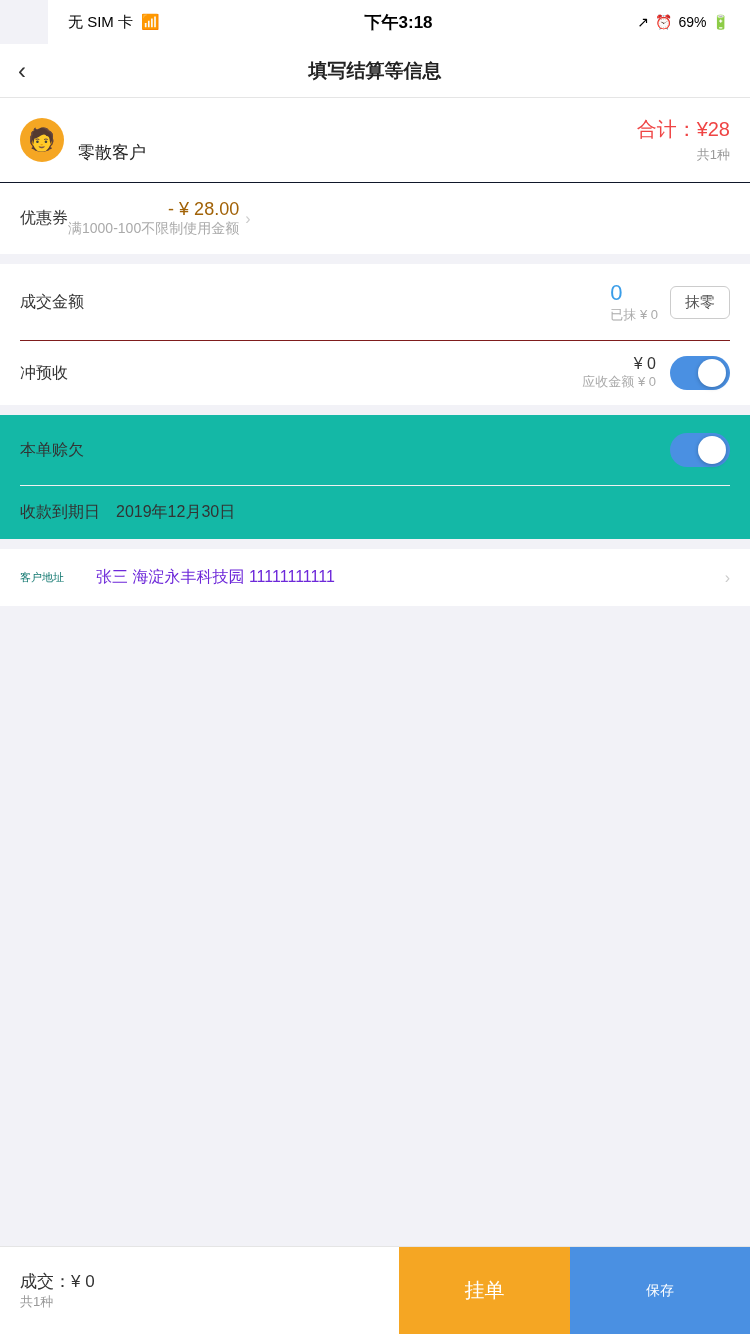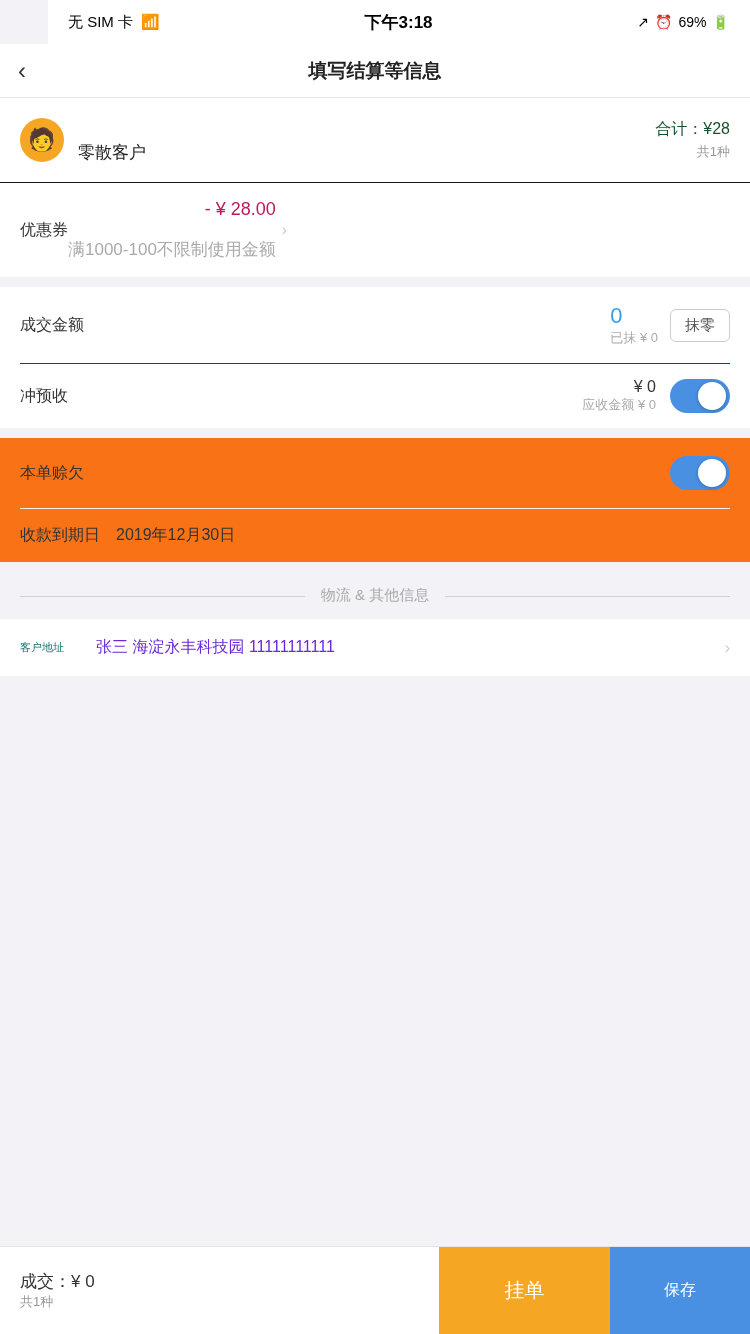--- a/index.html
+++ b/index.html
@@ -89,22 +89,22 @@
     .customer-name {
       font-size: 17px;
       color: #222;
       font-weight: 500;
       margin-top: 25px;
     }
     .customer-right {
       text-align: right;
     }
     .total-amount {
-      font-size: 16px;
-      color: #14532d;
+      font-size: 20px;
+      color: #ef4444;
     }
     .total-count {
       font-size: 13px;
       color: #999;
       margin-top: 3px;
     }
 
     
     .coupon-row {
       padding: 16px 20px;
@@ -117,27 +117,26 @@
       color: #333;
     }
     .coupon-right {
       text-align: right;
       display: flex;
       align-items: center;
       gap: 6px;
     }
     .coupon-discount {
       font-size: 18px;
-      color: #be185d;
+      color: #a16207;
       font-weight: 500;
     }
     .coupon-sub {
-      font-size: 17px;
+      font-size: 14px;
       color: #aaa;
-      margin-top: 18px;
     }
     .chevron-right {
       color: #ccc;
       font-size: 16px;
     }
 
     
     .transaction-section {
       background: #fff;
       margin-bottom: 10px;
@@ -215,21 +214,21 @@
       font-size: 16px;
       color: #333;
     }
     .prepay-sub {
       font-size: 13px;
       color: #aaa;
     }
 
     
     .debt-section {
-      background: #f97316;
+      background: #14b8a6;
       margin-bottom: 10px;
       padding: 0 20px;
     }
     .debt-row {
       padding: 18px 0;
       display: flex;
       align-items: center;
       justify-content: space-between;
     }
     .due-date-row {
@@ -331,25 +330,25 @@
       border: none;
       font-size: 20px;
       color: #fff;
       font-weight: 500;
       cursor: pointer;
       display: flex;
       align-items: center;
       justify-content: center;
     }
     .btn-save {
-      width: 140px;
+      width: 180px;
       height: 88px;
       background: #4a90e2;
       border: none;
-      font-size: 16px;
+      font-size: 14px;
       color: #fff;
       font-weight: 500;
       cursor: pointer;
       display: flex;
       align-items: center;
       justify-content: center;
     }
   </style>
 </head>
 <body>
@@ -433,24 +432,20 @@
       <div class="toggle-switch">
         <div class="toggle-knob"></div>
       </div>
     </div>
     <div class="due-date-row">
       <span class="due-date-label">收款到期日</span>
       <span class="due-date-value">2019年12月30日</span>
     </div>
   </div>
 
-  <div class="divider-section">
-    <div class="divider-line"></div>
-    <span class="divider-text">物流 &amp; 其他信息</span>
-  </div>
 
   <div class="address-section">
     <div class="address-row">
       <span class="address-label">客户地址</span>
       <span class="address-value">张三 海淀永丰科技园 11111111111</span>
       <span class="chevron-right">›</span>
     </div>
   </div>
 
 </div>

